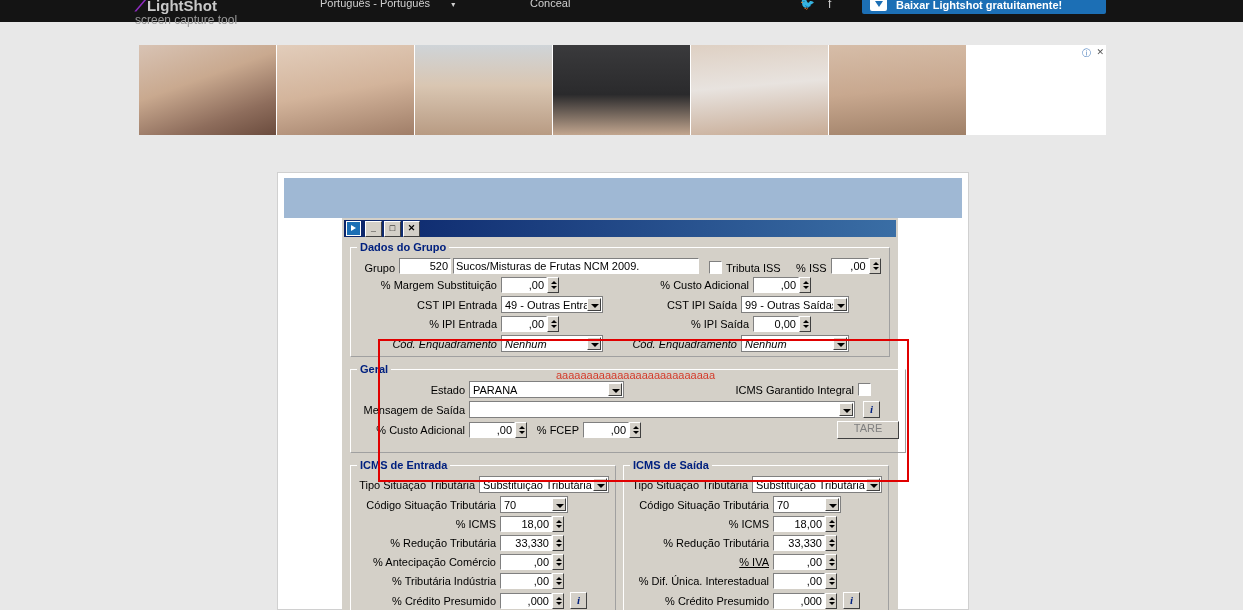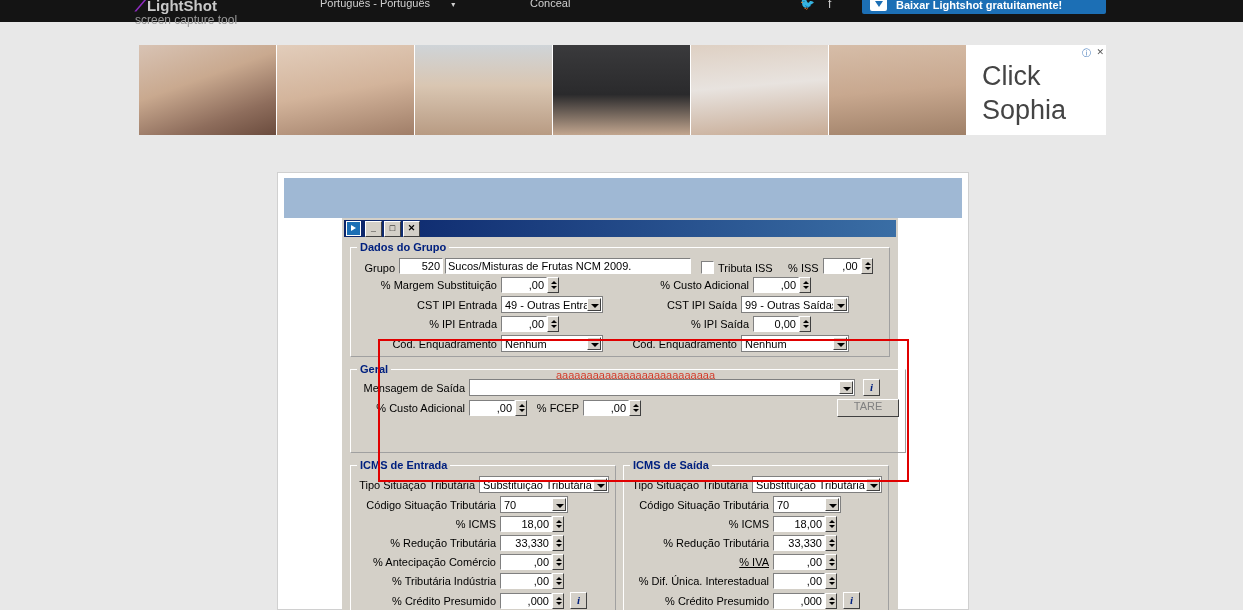--- a/index.html
+++ b/index.html
@@ -196,24 +196,20 @@
   <div class="cell c4">
       <i class="ph d"></i>
     </div>
   <div class="cell c5">
       <i class="ph e"></i>
     </div>
   <div class="cell c6">
       <i class="ph f"></i>
     </div>
   <div class="ad-right">
-    <div class="txt">
-      <div>Click</div>
-      <div>Sophia</div>
-    </div>
     <div class="ad-badge">ⓘ</div>
     <div class="ad-close">✕</div>
   </div>
 </div>
 
 <div class="page"></div>
 <div class="page-head"></div>
 
 <div class="dialog">
 
@@ -226,21 +222,21 @@
     </span>
   </div>
 
   <div class="body">
 
     <fieldset class="grp" style="height:104px;">
       <legend>Dados do Grupo</legend>
 
       <div class="row" style="margin-top:1px;align-items:flex-end;">
         <span class="lbl" style="width:38px;">Grupo</span>
-        <input class="tb num" style="width: 44px;" value="520">
+        <input class="tb num" style="width: 52px;" value="520">
         <input class="tb" style="width: 246px; margin-left: 2px;" value="Sucos/Misturas de Frutas NCM 2009.">
         <span class="chk" style="margin-left:10px;"></span>
         <span style="margin-left:4px;">Tributa ISS</span>
         <span class="lbl" style="width:46px;">% ISS</span>
         <input class="tb num" style="width: 38px;" value=",00">
           <span class="spin"></span>
       </div>
 
       <div class="row">
         <span class="lbl" style="width:140px;">% Margem Substituição</span>
@@ -266,39 +262,48 @@
 
       <div class="row">
         <span class="lbl" style="width:140px;">% IPI Entrada</span>
         <input class="tb num" style="width: 46px;" value=",00">
           <span class="spin"></span>
         <span class="lbl" style="width:190px;">% IPI Saída</span>
         <input class="tb num" style="width: 46px;" value="0,00">
           <span class="spin"></span>
       </div>
 
-      <div class="row" style="margin-bottom:0;">
+      <div class="row" style="margin-bottom:0;font-style:italic;">
         <span class="lbl" style="width:140px;">Cód. Enquadramento</span>
         <span class="combo" style="width:102px;">
           <span class="val">Nenhum</span>
           <span class="arrow"></span>
         </span>
         <span class="lbl" style="width:134px;">Cód. Enquadramento</span>
         <span class="combo" style="width:108px;">
           <span class="val">Nenhum</span>
           <span class="arrow"></span>
         </span>
       </div>
     </fieldset>
 
     <fieldset class="grp" style="margin-top:6px;height:78px;">
       <legend>Geral</legend>
 
       <div class="aaa" style="left:205px;top:-6px;">aaaaaaaaaaaaaaaaaaaaaaaaaa</div>
 
+      <div class="row" style="margin-top:2px;">
+        <span class="lbl" style="width:108px;">Estado</span>
+        <span class="combo" style="width:155px;">
+          <span class="val">PARANA</span>
+          <span class="arrow"></span>
+        </span>
+        <span class="lbl" style="width:230px;">ICMS Garantido Integral</span>
+        <span class="chk"></span>
+      </div>
 
       <div class="row">
         <span class="lbl" style="width:108px;">Mensagem de Saída</span>
         <span class="combo" style="width:386px;">
           <span class="val"></span>
           <span class="arrow"></span>
         </span>
         <span class="ibtn" style="margin-left:8px;">i</span>
       </div>
 

